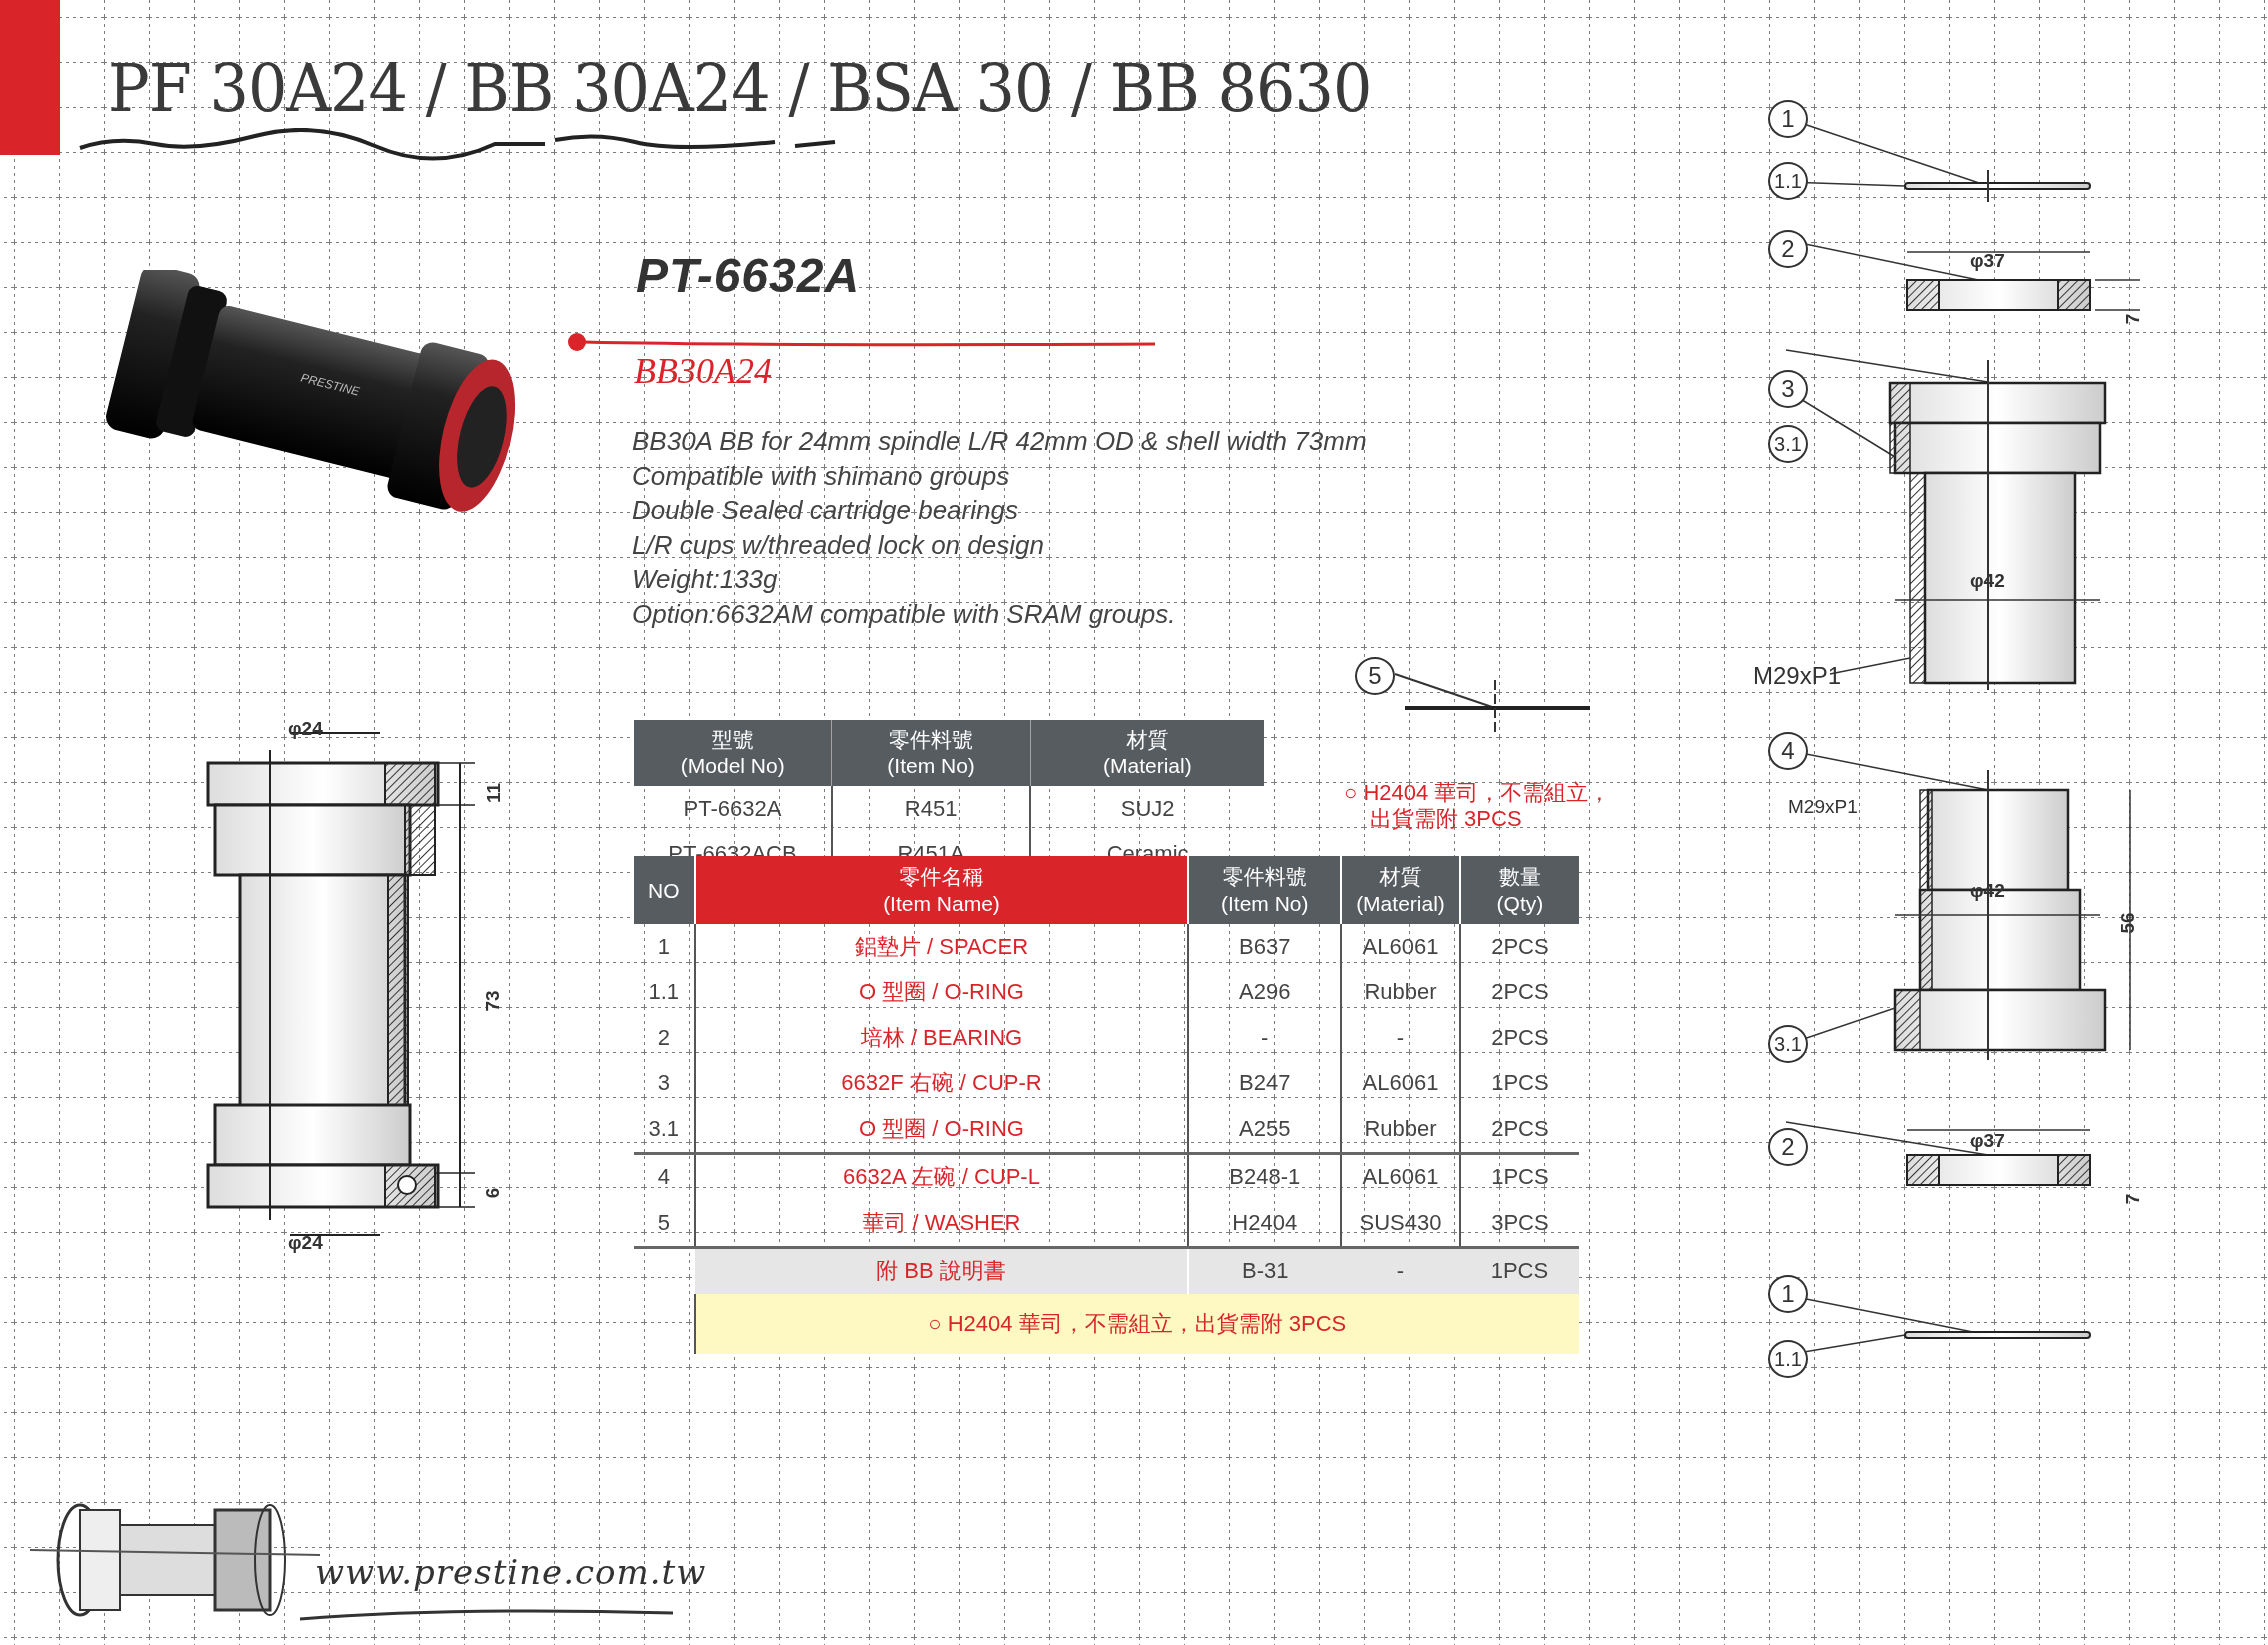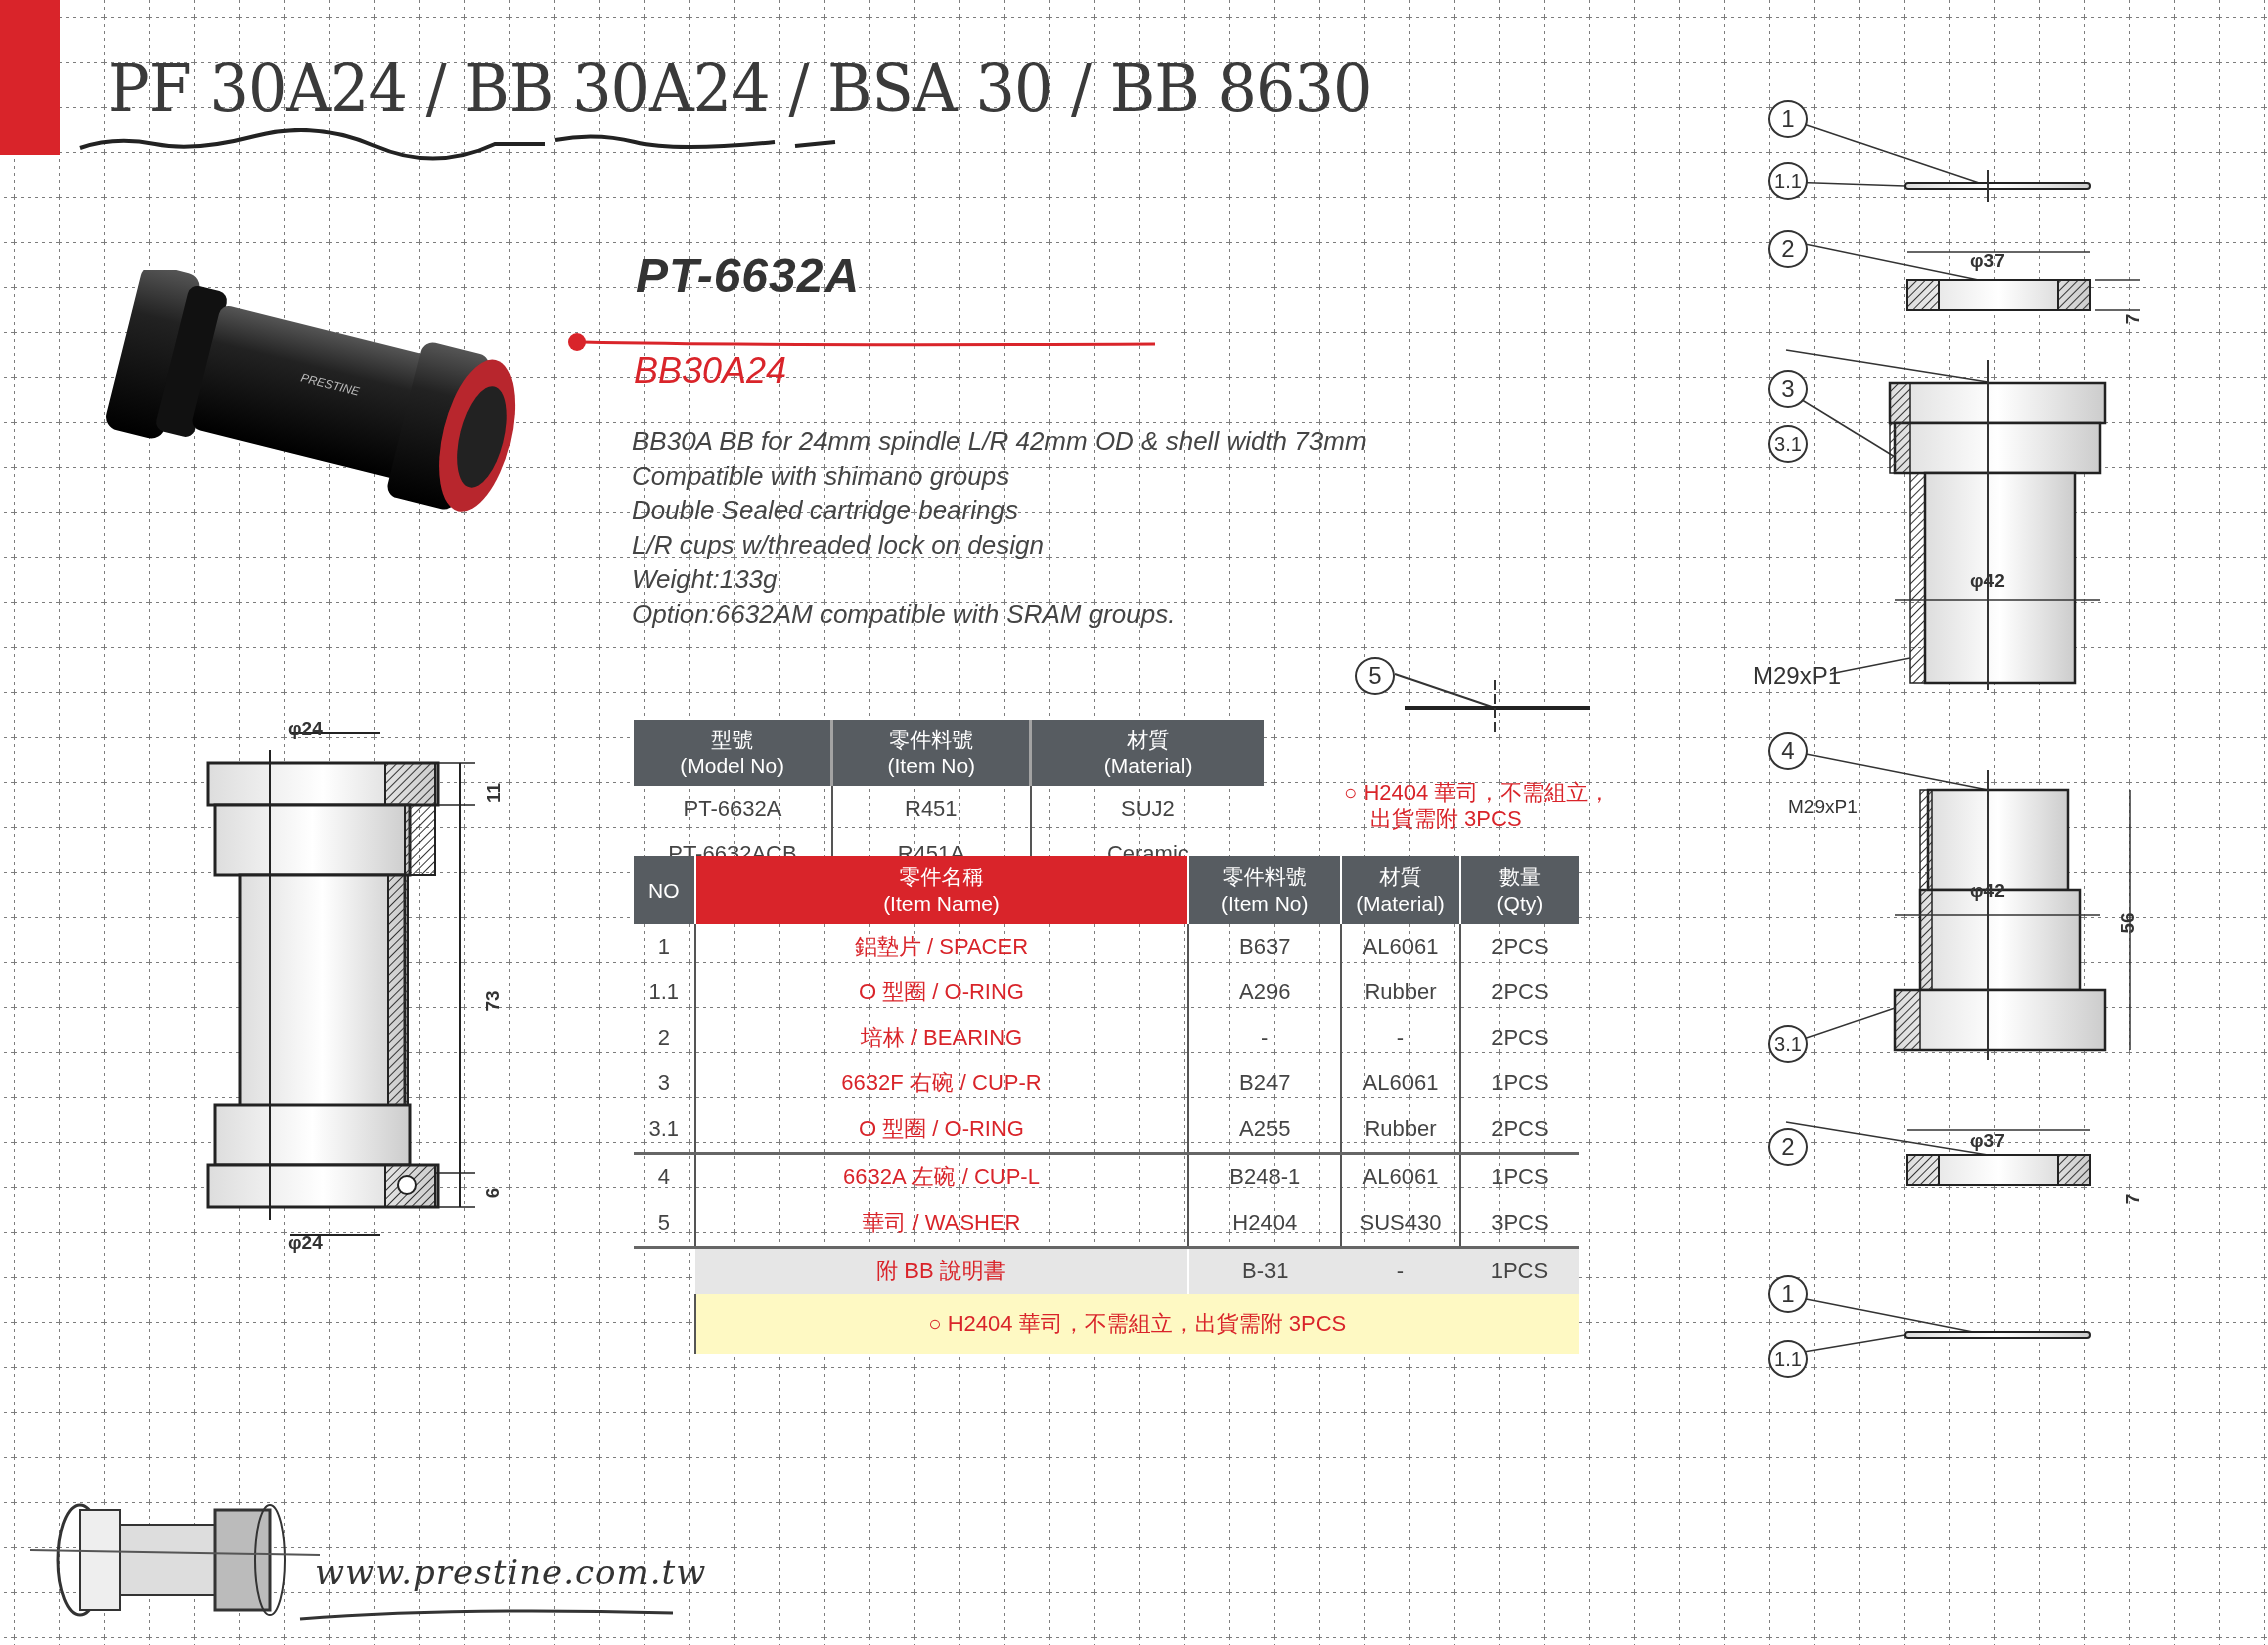--- a/index.html
+++ b/index.html
@@ -23,29 +23,29 @@
     color:#3a3a3a; letter-spacing:-1px; white-space:nowrap; transform:scaleY(1.05);
     font-weight:normal;
   }
   .brush { left:75px; top:128px; }
   .model-title {
     left:636px; top:248px; font-size:48px; font-weight:bold; font-style:italic;
     color:#333; letter-spacing:1px;
   }
   .red-line { left:565px; top:332px; }
   .subtitle {
-    left:634px; top:350px; font-size:36px; font-style:italic; color:#d9242a;
+    left:634px; top:350px; font-size:36px; font-style:italic; color:#d9242a;font-family:Liberation Serif, serif;
   }
   .desc { left:632px; top:424px; font-size:26px; line-height:34.5px; color:#444;font-style:italic; }
   .desc div { white-space:nowrap; }
   table { border-collapse:collapse; font-family:"Liberation Sans", sans-serif; }
   .t1 { left:634px; top:720px; width:630px; }
   .t1 th {
     background:#575c61; color:#fff; font-weight:normal; font-size:21px; line-height:26px;
-    height:66px; border-right:3px solid #a3a3a3; padding:0;
+    height:66px; border-right:1px solid #a3a3a3; padding:0;
   }
   .t1 th:last-child { border-right:none; }
   .t1 td {
     text-align:center; font-size:22px; color:#444; height:45px; padding:0;
     border-right:2px solid #555;
   }
   .t1 td:last-child { border-right:none; }
   .note-red { left:1344px; top:780px; color:#d9242a; font-size:22px; line-height:26px; white-space:nowrap; }
   .t2 { left:634px; top:856px; width:945px; }
   .t2 th {

